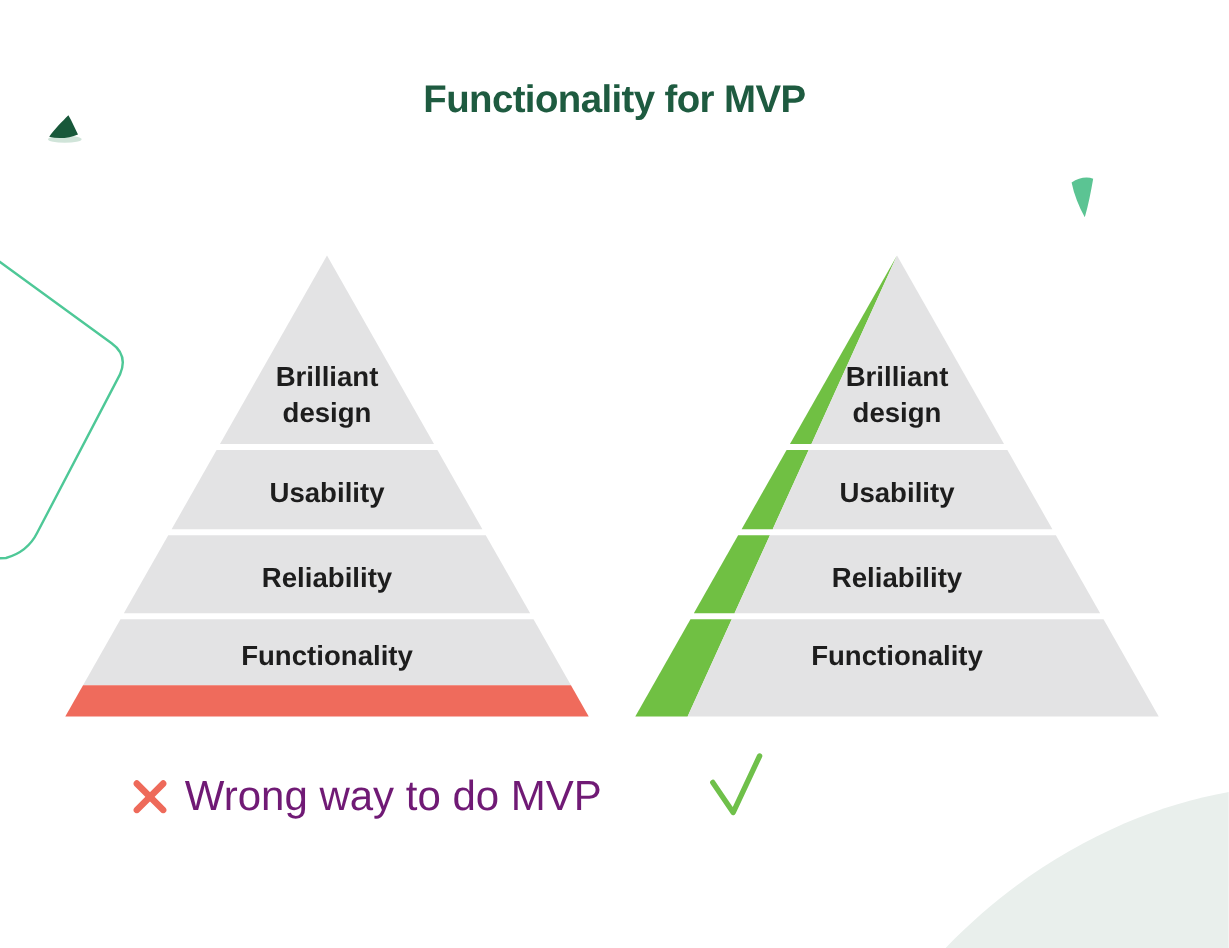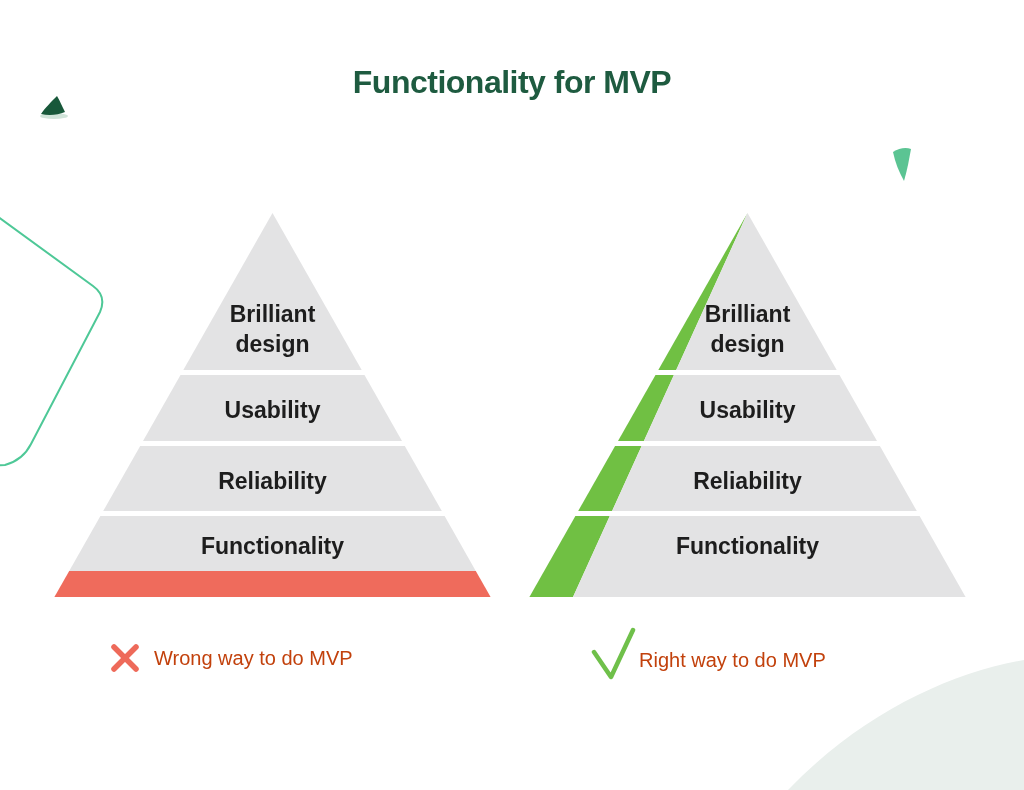--- a/index.html
+++ b/index.html
@@ -29,22 +29,22 @@
     text-anchor: middle;
   }
   .legend {
     position: absolute;
     display: flex;
     align-items: center;
   }
   .legend-wrong { left: 111px; top: 644px; gap: 15px; }
   .legend-right { left: 590px; top: 622px; gap: 3px; align-items: flex-start; }
   .legend-text {
-    font-size: 20px;
-    color: #c2410c;
+    font-size: 35px;
+    color: #701a75;
     white-space: nowrap;
   }
   .legend-right .legend-text { margin-top: 27px; }
 </style>
 </head>
 <body>
 
 <h1 class="title">Functionality for MVP</h1>
 
 <svg class="stage-svg" width="1024" height="790" viewBox="0 0 1024 790">
@@ -97,14 +97,13 @@
     <line x1="3" y1="3" x2="25" y2="25" stroke="#ee6a5a" stroke-width="5.5" stroke-linecap="round"></line>
     <line x1="25" y1="3" x2="3" y2="25" stroke="#ee6a5a" stroke-width="5.5" stroke-linecap="round"></line>
   </svg>
   <span class="legend-text">Wrong way to do MVP</span>
 </div>
 
 <div class="legend legend-right">
   <svg width="46" height="58" viewBox="0 0 46 58">
     <polyline points="4,30 21,55 43,8" fill="none" stroke="#6fc04a" stroke-width="4.5" stroke-linecap="round" stroke-linejoin="round"></polyline>
   </svg>
-  <span class="legend-text">Right way to do MVP</span>
 </div>
 
 </body></html>

